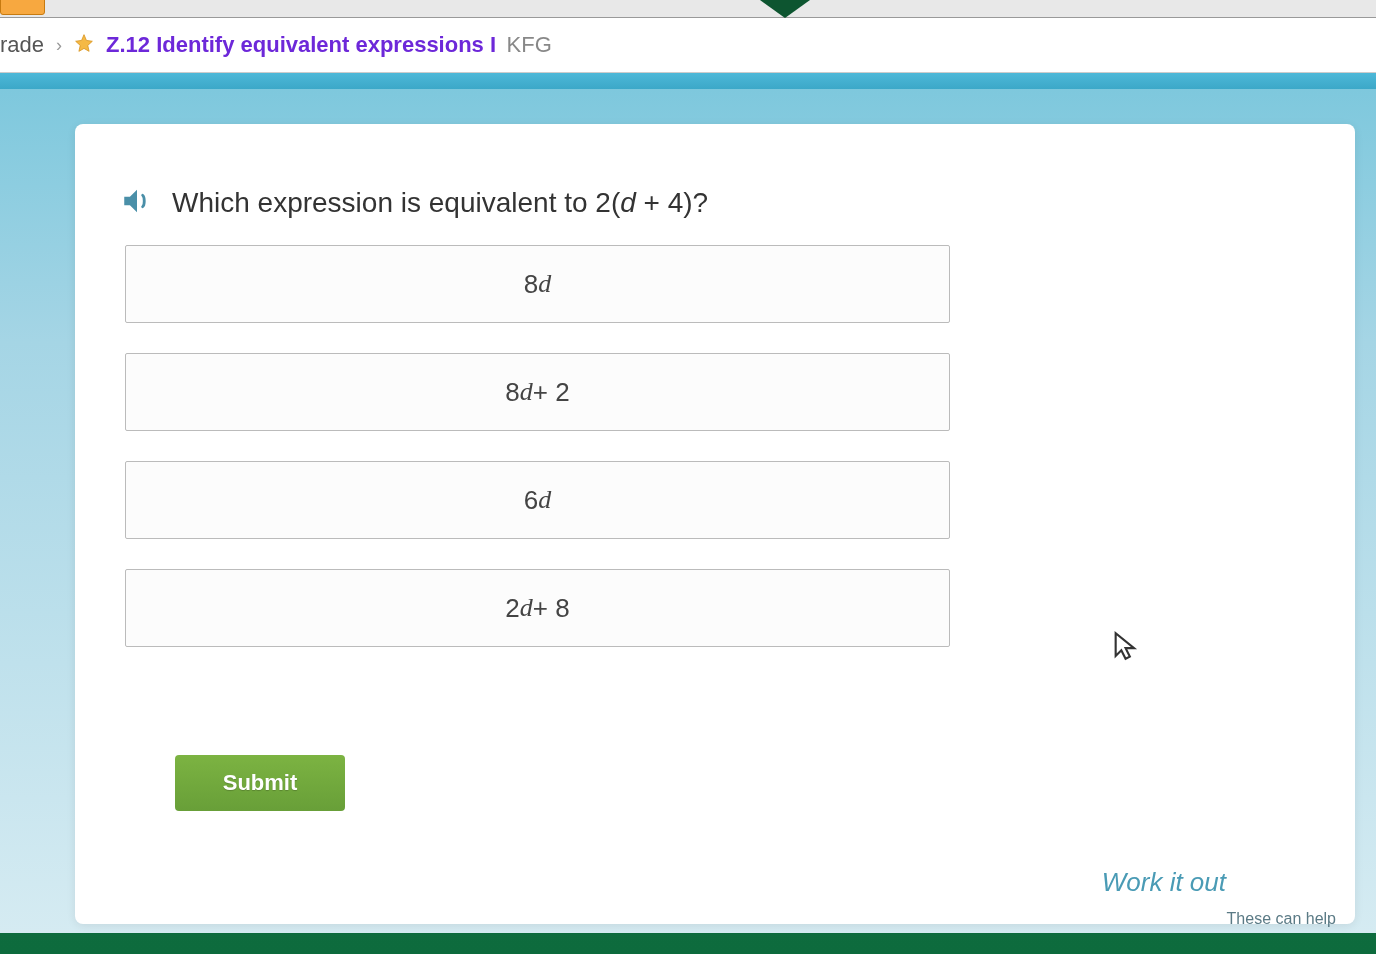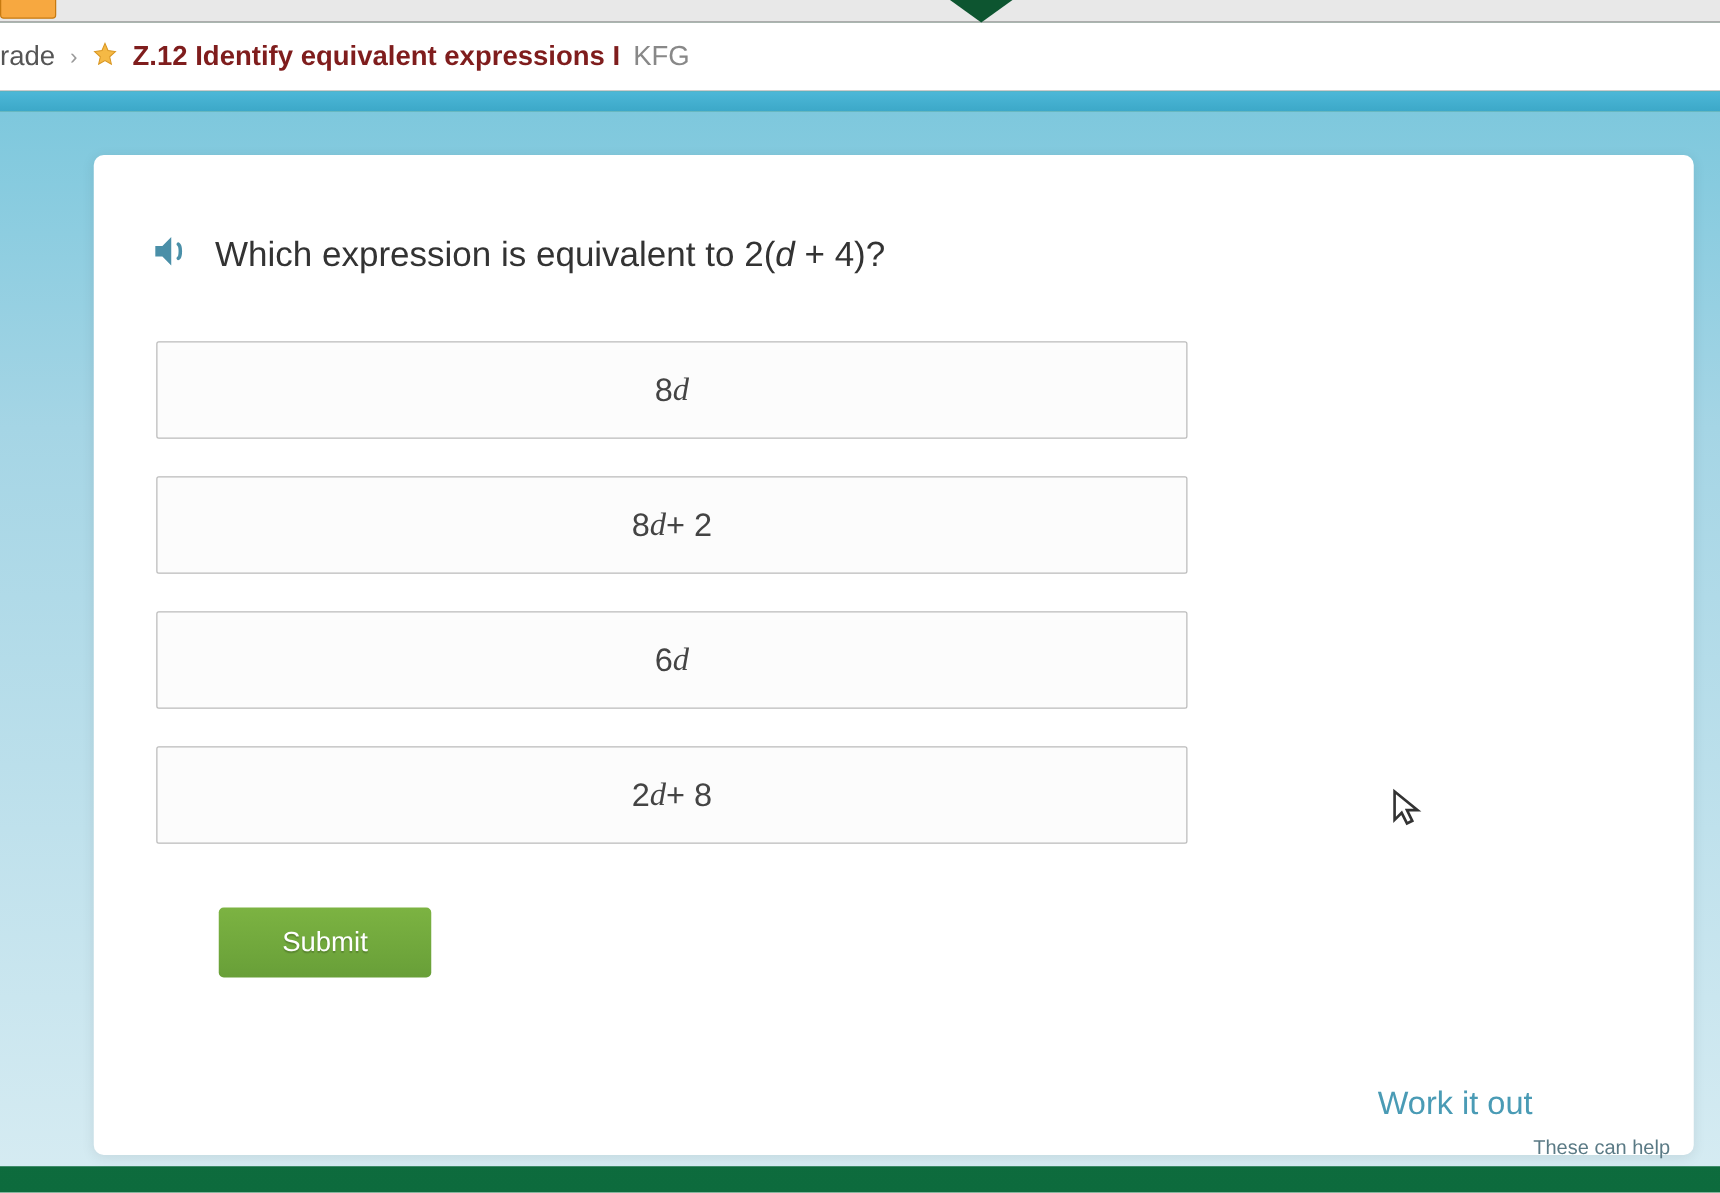--- a/index.html
+++ b/index.html
@@ -58,21 +58,21 @@
       font-size: 18px;
     }
     .star-icon svg {
       width: 20px;
       height: 20px;
       fill: #f5b945;
       stroke: #d89520;
       stroke-width: 1;
     }
     .breadcrumb-skill {
-      color: #7f1d1d;
+      color: #6d28d9;
       font-size: 22px;
       font-weight: bold;
     }
     .breadcrumb-code {
       color: #888;
       font-size: 22px;
       font-weight: normal;
       margin-left: 6px;
     }
     .teal-band {
@@ -90,21 +90,21 @@
       border-radius: 8px;
       padding: 60px 45px 40px 45px;
       width: 1280px;
       min-height: 800px;
       box-shadow: 0 2px 10px rgba(0,0,0,0.08);
     }
     .question-row {
       display: flex;
       align-items: center;
       gap: 18px;
-      margin-bottom: 50px;
+      margin-bottom: 23px;
     }
     .speaker-icon svg {
       width: 34px;
       height: 34px;
     }
     .question-text {
       font-size: 28px;
       color: #333;
     }
     .question-text .expr {
@@ -127,41 +127,42 @@
       justify-content: center;
       font-size: 26px;
       color: #444;
       cursor: pointer;
     }
     .option-box em {
       font-style: italic;
       font-family: 'Times New Roman', serif;
     }
     .submit-button {
-      margin-top: 51px;
+      margin-top: 108px;
       margin-left: 55px;
       width: 170px;
       height: 56px;
       background: linear-gradient(180deg, #7cb342 0%, #689f38 100%);
       border: none;
       border-radius: 4px;
       color: #fff;
       font-size: 22px;
-      font-weight: 400;
+      font-weight: 700;
       cursor: pointer;
       text-shadow: 0 1px 1px rgba(0,0,0,0.2);
     }
     .work-it-out {
       position: absolute;
       right: 150px;
       bottom: 35px;
       color: #4a9bb5;
       font-size: 26px;
       font-weight: 500;
       cursor: pointer;
+      font-style: italic;
     }
     .help-text {
       position: absolute;
       right: 40px;
       bottom: 5px;
       color: #5a7a85;
       font-size: 16px;
     }
     .cursor-icon {
       position: absolute;

